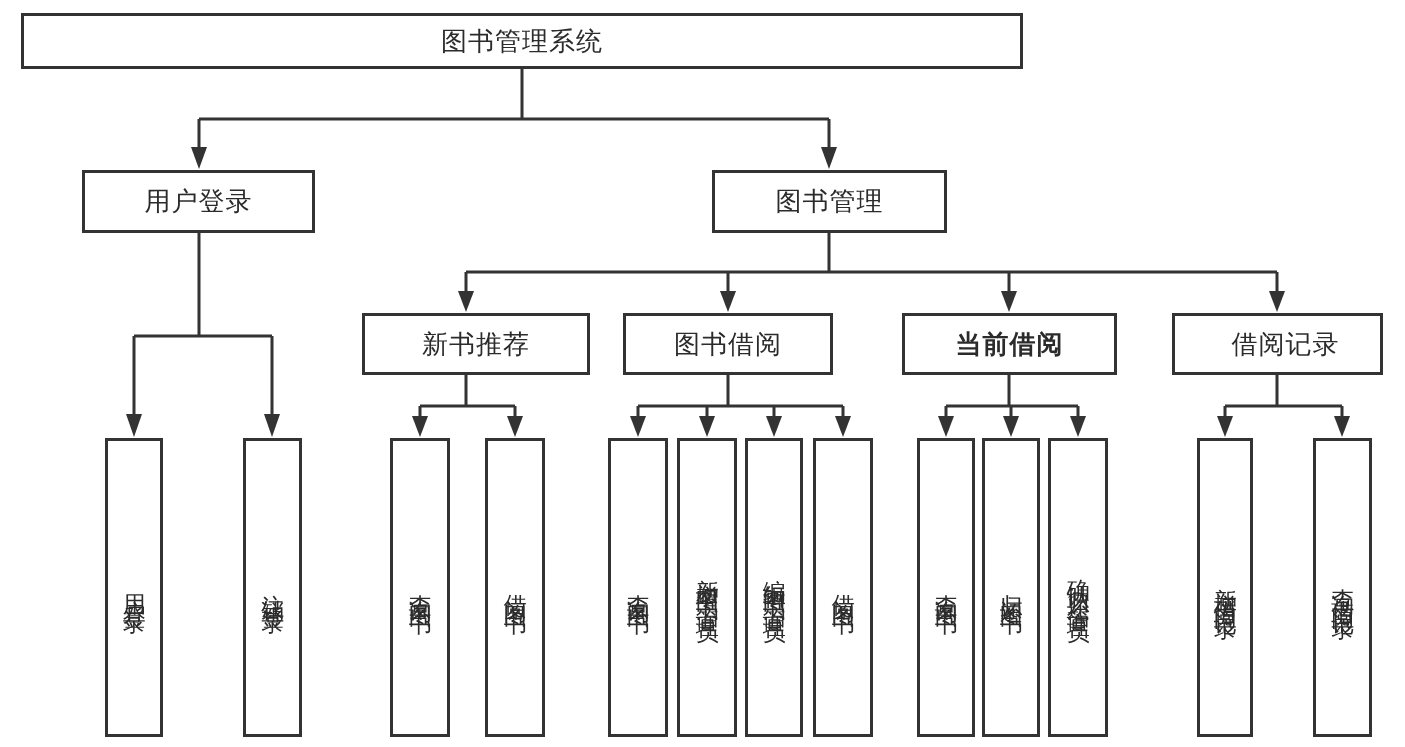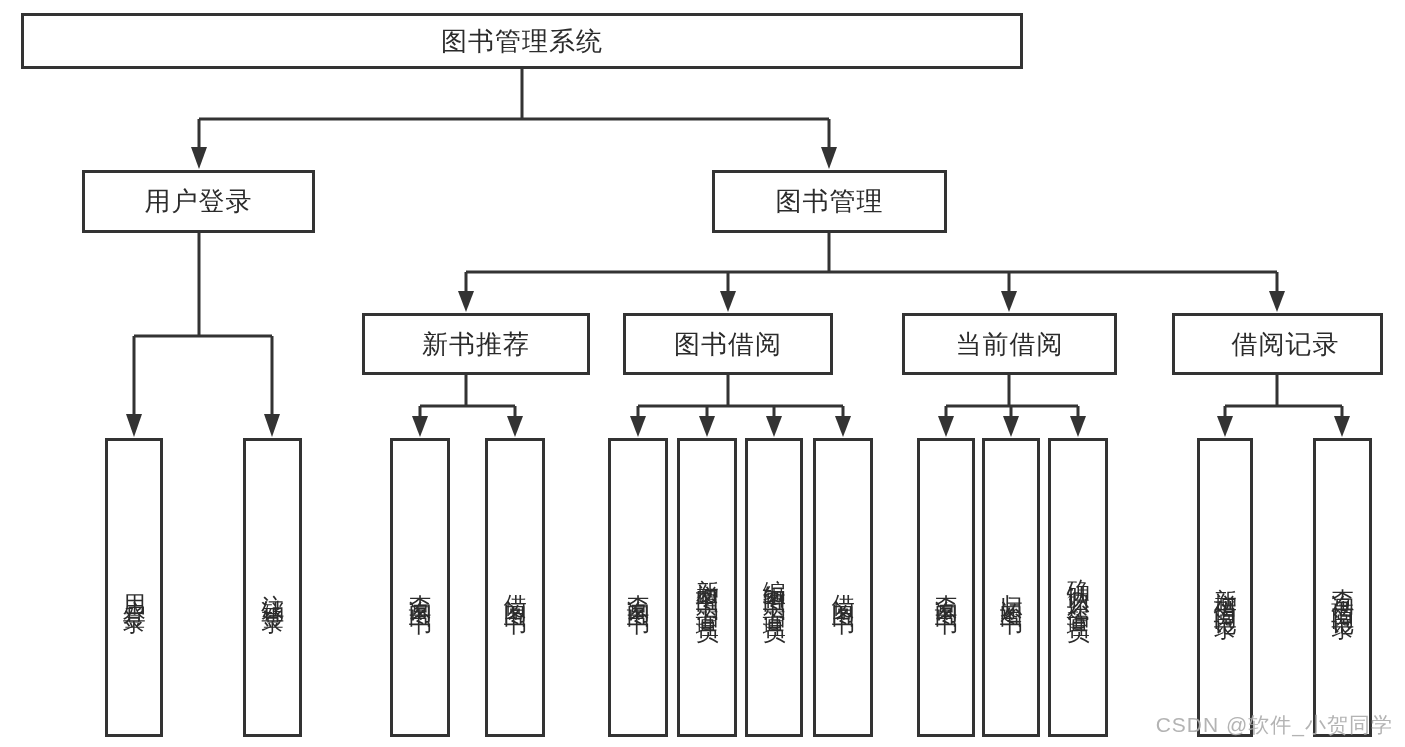--- a/index.html
+++ b/index.html
@@ -112,21 +112,21 @@
   <div class="box h-box" style="left:712px; top:170px; width:235px; height:63px;font-family:Liberation Mono, monospace;">
     <span>图书管理</span>
   </div>
 
   <div class="box h-box" style="left:362px; top:313px; width:228px; height:62px;">
     <span>新书推荐</span>
   </div>
   <div class="box h-box" style="left:623px; top:313px; width:210px; height:62px;">
     <span>图书借阅</span>
   </div>
-  <div class="box h-box" style="left:902px; top:313px; width:215px; height:62px;">
+  <div class="box h-box" style="left:902px; top:313px; width:215px; height:62px;font-weight:bold;">
     <span>当前借阅</span>
   </div>
   <div class="box h-box" style="left:1172px; top:313px; width:211px; height:62px;padding-left:16px;">
     <span>借阅记录</span>
   </div>
 
   <div class="box v-box" style="left:105px; top:438px; width:58px; height:299px;">
     <span>用户登录</span>
   </div>
   <div class="box v-box" style="left:243px; top:438px; width:59px; height:299px;">
@@ -159,15 +159,14 @@
   <div class="box v-box" style="left:1048px; top:438px; width:60px; height:299px;">
     <span>确认归还（管理员）</span>
   </div>
   <div class="box v-box" style="left:1197px; top:438px; width:56px; height:299px;">
     <span>新增借阅记录</span>
   </div>
   <div class="box v-box" style="left:1313px; top:438px; width:59px; height:299px;">
     <span>查询借阅记录</span>
   </div>
 
-  <div class="watermark">CSDN @软件_小贺同学</div>
 
 </div>
 
 </body></html>

